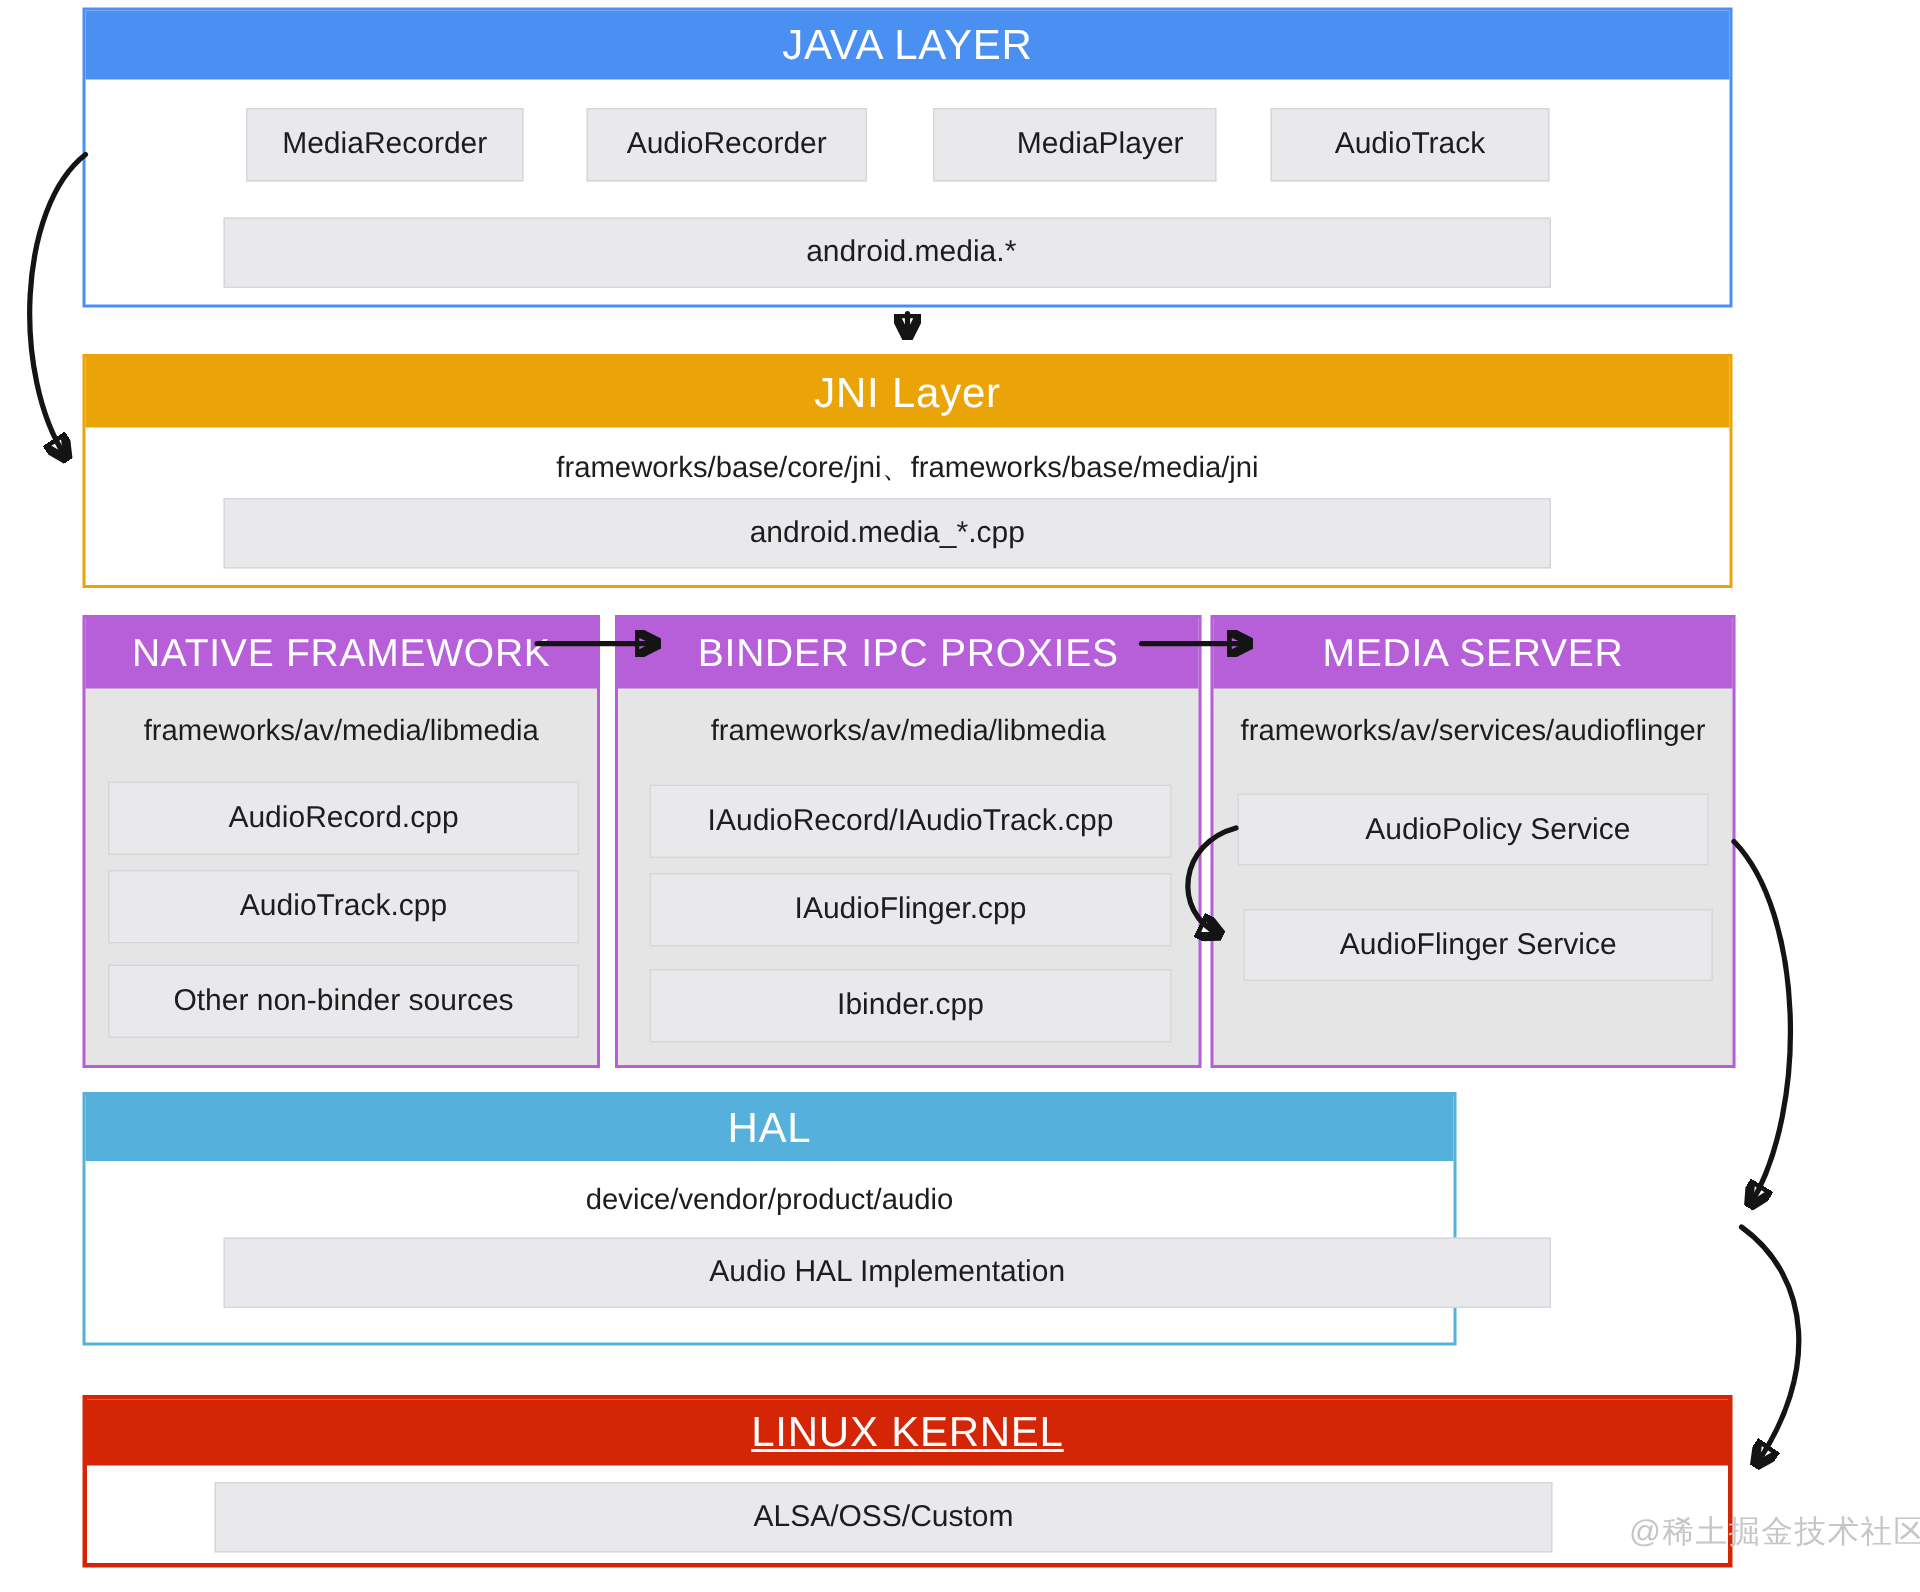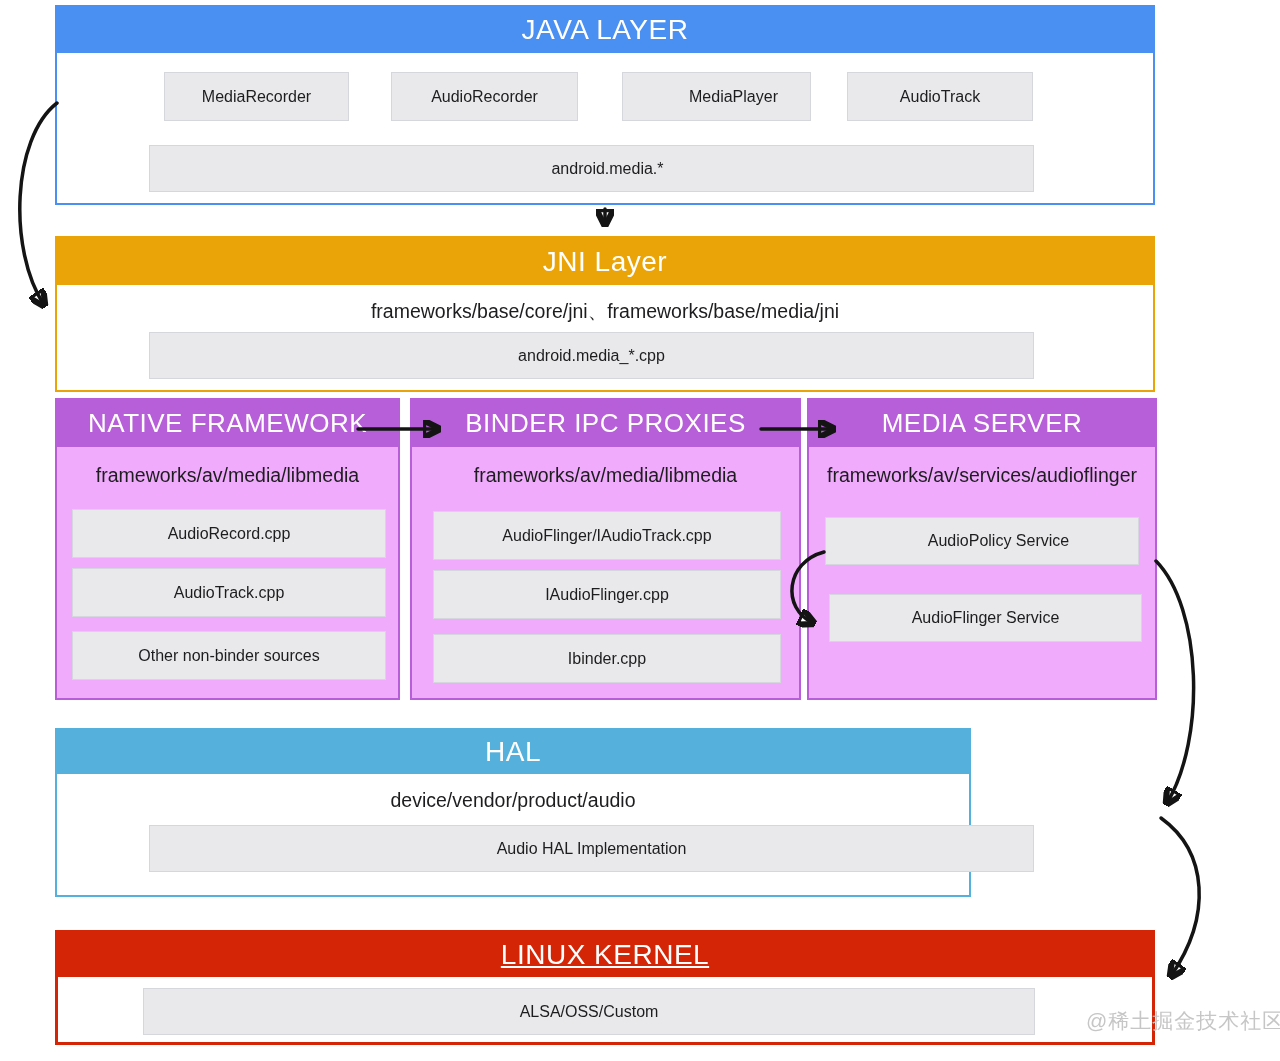--- a/index.html
+++ b/index.html
@@ -27,21 +27,21 @@
   .layer-header{
     position:absolute;left:0;top:0;right:0;
     display:flex;align-items:center;justify-content:center;
     color:#ffffff;font-size:28px;letter-spacing:0.5px;
   }
   .gbox{
     position:absolute;
     background:var(--box-bg);
     border:1px solid var(--box-border);
     display:flex;align-items:center;justify-content:center;
-    font-size:16px;color:var(--ink);white-space:nowrap;text-align:right;
+    font-size:20px;color:var(--ink);white-space:nowrap;text-align:right;
   }
   .path-text{
     position:absolute;left:0;right:0;text-align:center;
     font-size:19.5px;color:var(--ink);white-space:nowrap;
   }
 
   
   .java{left:55px;top:5px;width:1100px;height:200px;border:2px solid var(--java-blue);}
   .java .layer-header{height:46px;background:var(--java-blue);}
   .java .b0{left:107px;top:65px;width:185px;height:49px;}
@@ -50,21 +50,21 @@
   .java .b3{left:790px;top:65px;width:186px;height:49px;}
   .java .wide{left:92px;top:138px;width:885px;height:47px;padding-left:32px;}
 
   
   .jni{left:55px;top:236px;width:1100px;height:156px;border:2px solid var(--jni-orange);}
   .jni .layer-header{height:47px;background:var(--jni-orange);}
   .jni .path-text{top:60px;}
   .jni .wide{left:92px;top:94px;width:885px;height:47px;}
 
   
-  .col{position:absolute;top:398px;height:302px;background:#f0abfc;border:2px solid var(--purple);}
+  .col{position:absolute;top:410px;height:302px;background:#e5e5e5;border:2px solid var(--purple);}
   .col .layer-header{height:47px;background:var(--purple);font-size:26px;}
   .col .path-text{top:64px;}
   .nf{left:55px;width:345px;}
   .bipc{left:410px;width:391px;}
   .ms{left:807px;width:350px;}
   .nf .b0{left:15px;top:109px;width:314px;height:49px;}
   .nf .b1{left:15px;top:168px;width:314px;height:49px;}
   .nf .b2{left:15px;top:231px;width:314px;height:49px;}
   .bipc .b0{left:21px;top:111px;width:348px;height:49px;}
   .bipc .b1{left:21px;top:170px;width:348px;height:49px;}
@@ -119,21 +119,21 @@
     <div class="layer-header">NATIVE FRAMEWORK</div>
     <div class="path-text">frameworks/av/media/libmedia</div>
     <div class="gbox b0">AudioRecord.cpp</div>
     <div class="gbox b1">AudioTrack.cpp</div>
     <div class="gbox b2">Other non-binder sources</div>
   </section>
 
   <section class="col bipc">
     <div class="layer-header">BINDER IPC PROXIES</div>
     <div class="path-text">frameworks/av/media/libmedia</div>
-    <div class="gbox b0">AudioFlinger/IAudioTrack.cpp</div>
+    <div class="gbox b0">IAudioRecord/IAudioTrack.cpp</div>
     <div class="gbox b1">IAudioFlinger.cpp</div>
     <div class="gbox b2">Ibinder.cpp</div>
   </section>
 
   <section class="col ms">
     <div class="layer-header">MEDIA SERVER</div>
     <div class="path-text">frameworks/av/services/audioflinger</div>
     <div class="gbox b0">AudioPolicy Service</div>
     <div class="gbox b1">AudioFlinger Service</div>
   </section>

